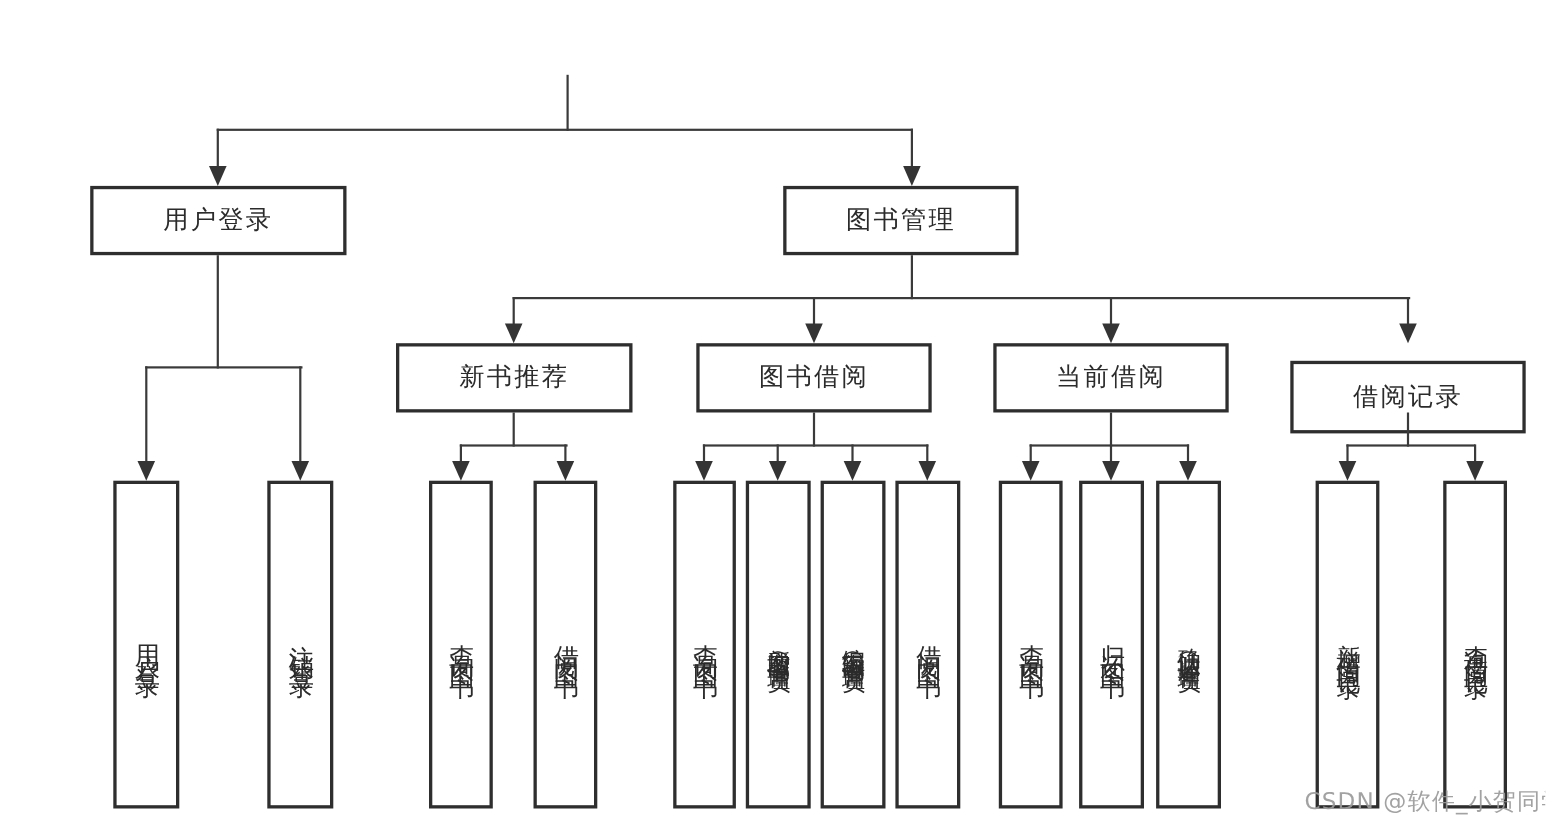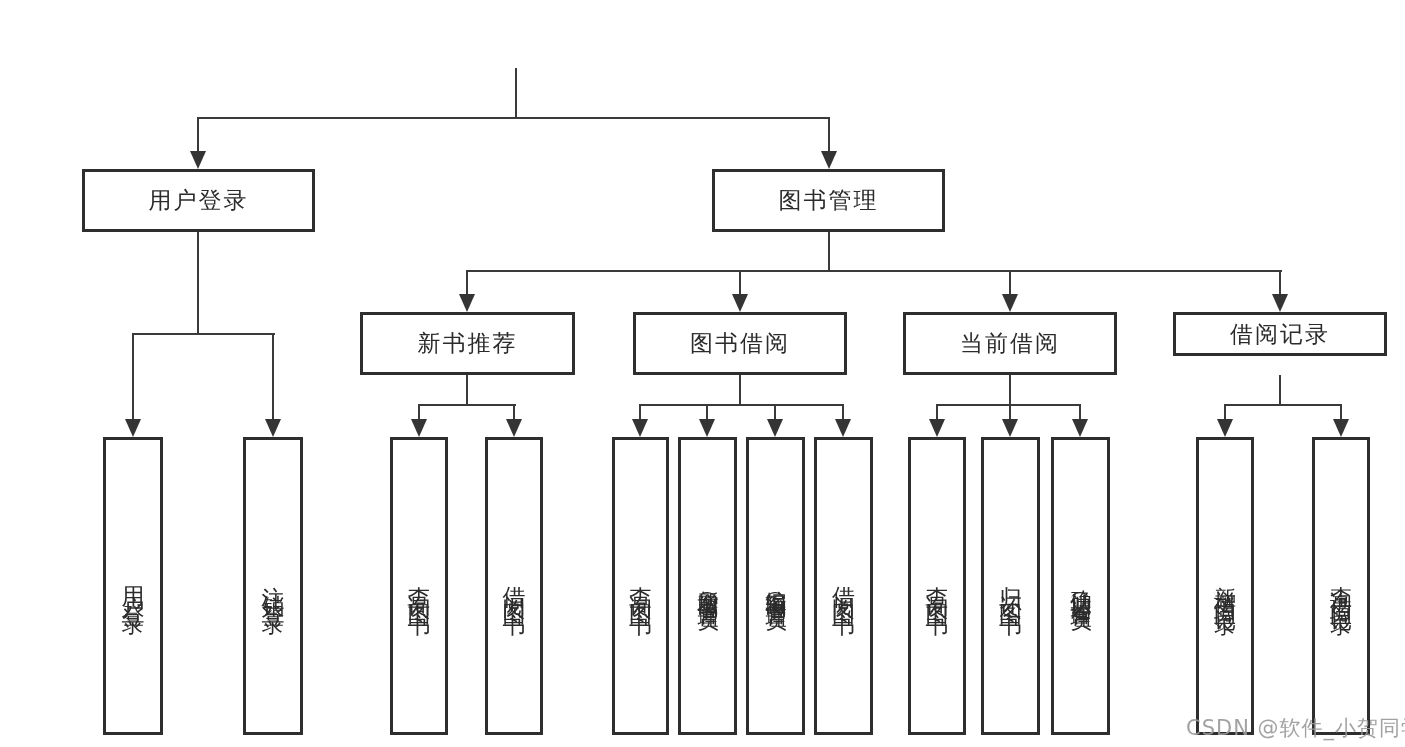--- a/index.html
+++ b/index.html
@@ -56,29 +56,29 @@
   }
 </style>
 </head>
 <body>
 
 <div class="canvas">
 
 
   <div class="node h" style="left:82px;  top:169px; width:233px; height:63px;">用户登录</div>
 
-  <div class="node h" style="left:712px; top:169px; width:233px; height:63px;">图书管理</div>
+  <div class="node h" style="left:712px; top:169px; width:214px; height:63px;">图书管理</div>
 
   <div class="node h" style="left:633px;  top:312px; width:214px; height:63px;">图书借阅</div>
 
   <div class="node h" style="left:360px;  top:312px; width:215px; height:63px;">新书推荐</div>
 
   <div class="node h" style="left:903px;  top:312px; width:214px; height:63px;">当前借阅</div>
 
-  <div class="node h" style="left:1173px; top:312px; width:214px; height:44px;">借阅记录</div>
+  <div class="node h" style="left:1173px; top:328px; width:214px; height:66px;">借阅记录</div>
 
   <div class="node v" style="left:103px; top:437px; width:60px; height:298px;">用户登录</div>
   <div class="node v" style="left:243px; top:437px; width:60px; height:298px;">注销登录</div>
 
   <div class="node v" style="left:390px; top:437px; width:58px; height:298px;">查询图书</div>
   <div class="node v" style="left:485px; top:437px; width:58px; height:298px;">借阅图书</div>
 
   <div class="node v" style="left:612px; top:437px; width:57px; height:298px;">查询图书</div>
   <div class="node v long" style="left:678px; top:437px; width:59px; height:298px;">新增图书（管理员）</div>
   <div class="node v long" style="left:746px; top:437px; width:59px; height:298px;">编辑图书（管理员）</div>

